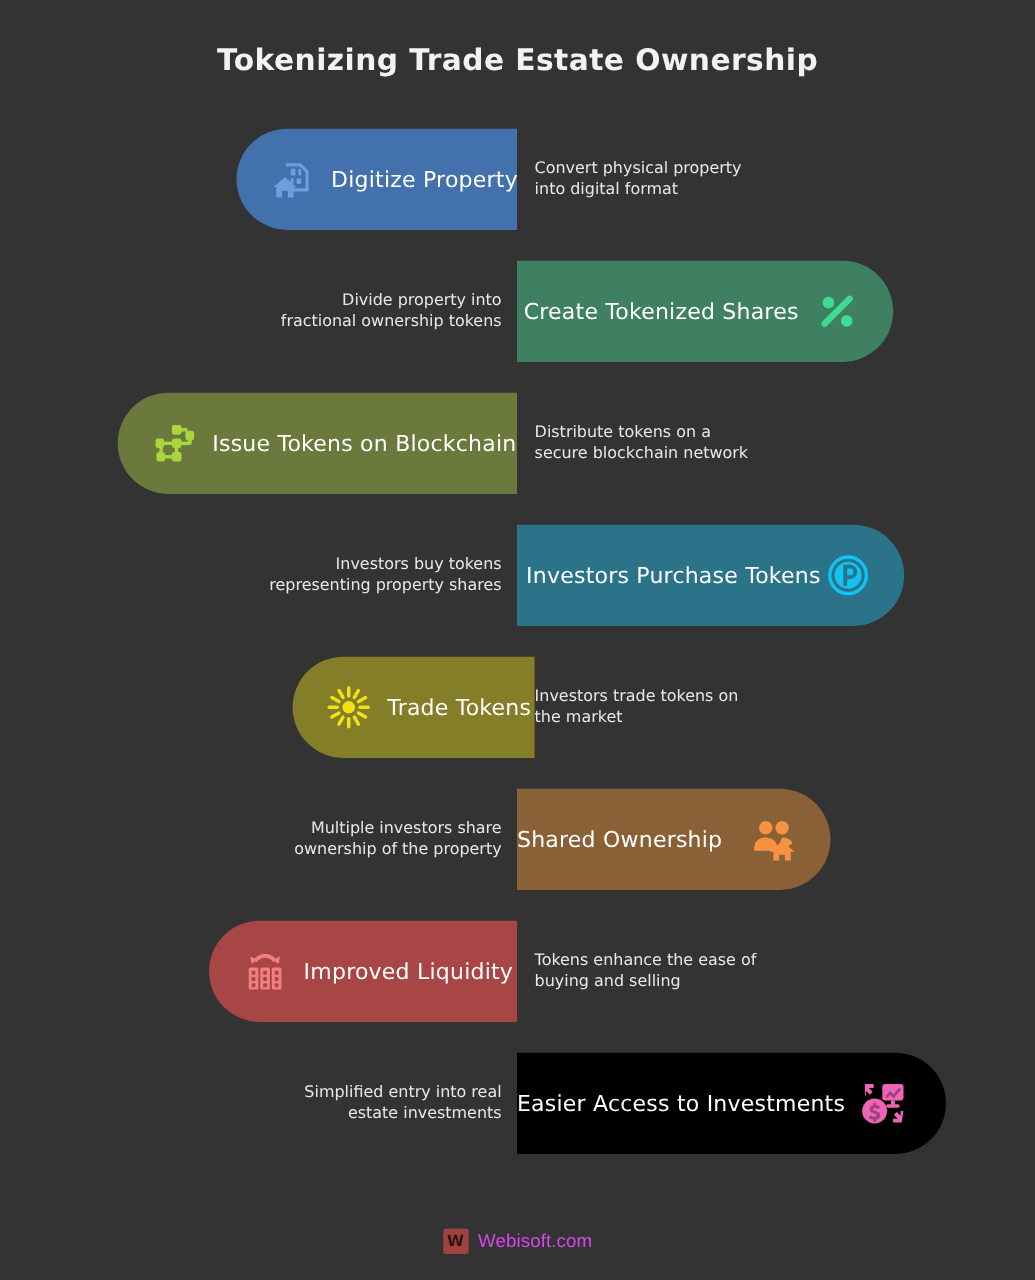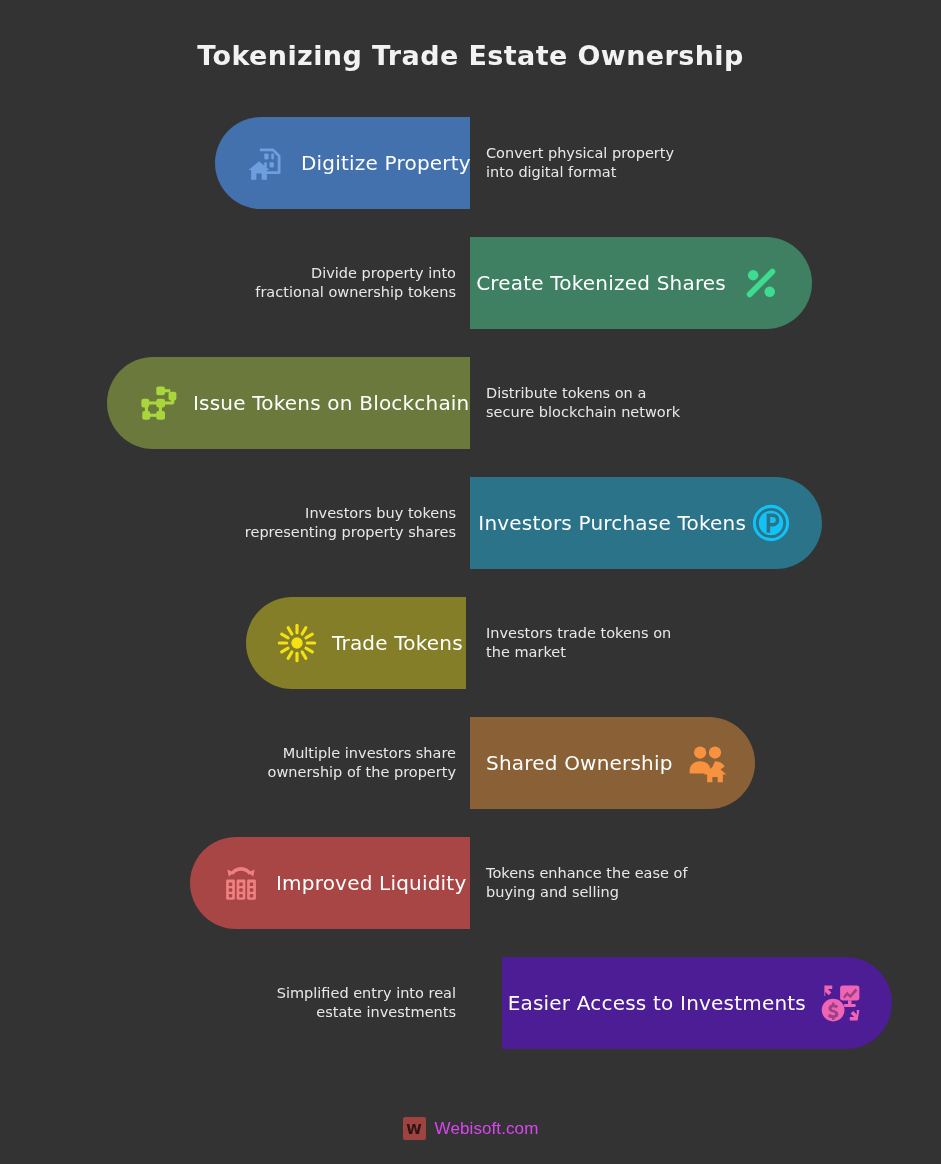--- a/index.html
+++ b/index.html
@@ -49,21 +49,20 @@
   
   .pill.left {
     border-radius: 46px 0 0 46px;
     padding-left: 30px;
     padding-right: 12px;
     justify-content: flex-start;
   }
   
   .pill.right {
     border-radius: 0 46px 46px 0;
-    padding-left: 16px;
     padding-right: 30px;
     justify-content: flex-start;
   }
 
   .pill-label {
     color: #ffffff;
     font-size: 20px;
     letter-spacing: 0.2px;
     white-space: nowrap;
     font-family: "DejaVu Sans", sans-serif;
@@ -207,21 +206,21 @@
               <circle cx="24" cy="24" r="19" fill="none" stroke="#12c2f5" stroke-width="3.5"></circle>
               <circle cx="24" cy="24" r="14" fill="#12c2f5"></circle>
               <path fill="#2a7388" d="M19 13h7a7.5 7.5 0 0 1 0 15h-3v7h-4zm4 4v7h3a3.5 3.5 0 0 0 0-7z"></path>
             </svg>
           </span>
         </div>
         <div class="desc on-left">Investors buy tokens
 representing property shares</div>
       </div>
       <div class="row" style="top: 597px;">
-        <div class="pill left" style="background: rgb(131, 126, 39); left: 246px; width: 220px;">
+        <div class="pill left" style="background: rgb(131, 126, 39); left: 266px; width: 220px;">
           <span class="pill-icon">
             <svg xmlns="http://www.w3.org/2000/svg" viewBox="0 0 48 48" width="42" height="42">
               <g fill="#f5e113">
                 <circle cx="24" cy="24" r="6.5"></circle>
                 <rect x="22.2" y="2" width="3.6" height="12" rx="1.8" transform="rotate(0 24 24)"></rect>
                 <rect x="22.2" y="2" width="3.6" height="12" rx="1.8" transform="rotate(30 24 24)"></rect>
                 <rect x="22.2" y="2" width="3.6" height="12" rx="1.8" transform="rotate(60 24 24)"></rect>
                 <rect x="22.2" y="2" width="3.6" height="12" rx="1.8" transform="rotate(90 24 24)"></rect>
                 <rect x="22.2" y="2" width="3.6" height="12" rx="1.8" transform="rotate(120 24 24)"></rect>
                 <rect x="22.2" y="2" width="3.6" height="12" rx="1.8" transform="rotate(150 24 24)"></rect>
@@ -281,21 +280,21 @@
                 <rect x="34" y="36.5" width="4" height="4" rx="1"></rect>
               </g>
             </svg>
           </span>
           <span class="pill-label">Improved Liquidity</span>
         </div>
         <div class="desc on-right">Tokens enhance the ease of
 buying and selling</div>
       </div>
       <div class="row" style="top: 957px;">
-        <div class="pill right" style="background: #4c1d95; left: 470px; width: 390px; justify-content: flex-end; margin-left: 32px;">
+        <div class="pill right" style="background: #000000; left: 470px; width: 390px; justify-content: flex-start;">
           <span class="pill-label" style="margin-right: 14px;">Easier Access to Investments</span>
           <span class="pill-icon">
             <svg xmlns="http://www.w3.org/2000/svg" viewBox="0 0 48 48" width="42" height="42">
               <g fill="#ef64b5">
                 <rect x="23" y="4" width="22" height="17" rx="3"></rect>
                 <rect x="32" y="21" width="4" height="5"></rect>
                 <rect x="27" y="25" width="14" height="3.5" rx="1.7"></rect>
                 <circle cx="15" cy="32" r="13"></circle>
                 <path d="M5 4h9v4H9l4 4-3 3-4-4v5H5z"></path>
                 <path d="M43 44h-9v-4h5l-4-4 3-3 4 4v-5h3z"></path>

